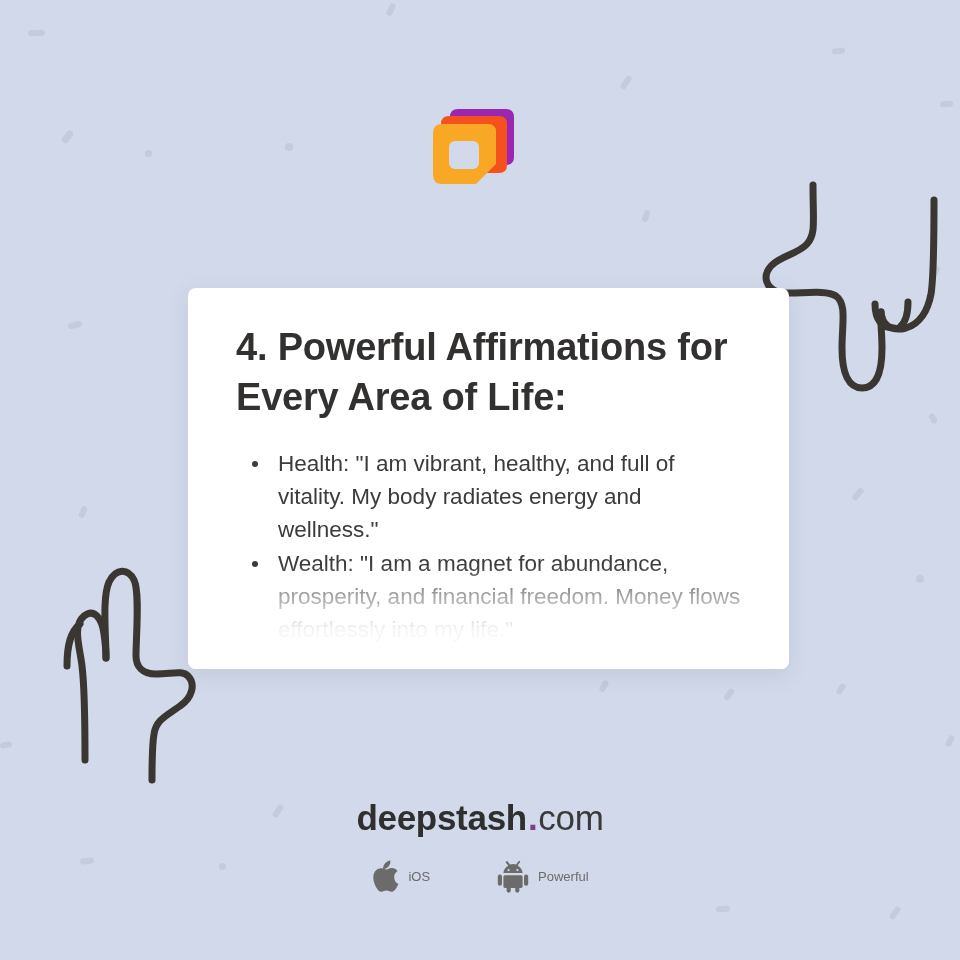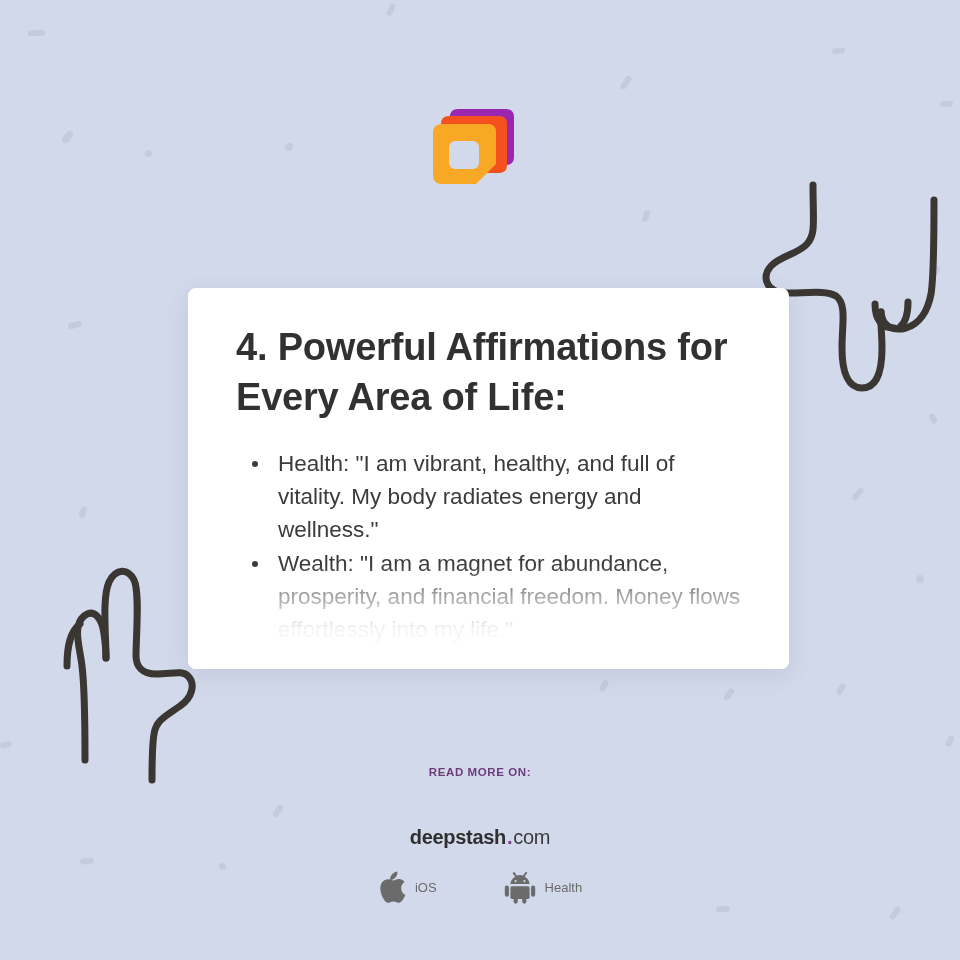--- a/index.html
+++ b/index.html
@@ -139,22 +139,22 @@
     text-align: center;
   }
   #read-more-label {
     font-size: 11.5px;
     font-weight: bold;
     letter-spacing: 0.6px;
     color: #6e3b7d;
     margin: 0;
   }
   #brand {
-    margin-top: 48px;
-    font-size: 20px;
+    margin-top: 32px;
+    font-size: 35px;
     color: #2f2f2f;
     letter-spacing: -0.3px;
   }
   #brand-name { font-weight: bold; }
   #brand-dot {
     color: #7b3f90;
     font-weight: bold;
     padding: 0 1px;
   }
   #brand-tld { font-weight: normal; color: #3a3a3a; }
@@ -241,21 +241,20 @@
       <h1 id="card-title">4. Powerful Affirmations for Every Area of Life:</h1>
       <ul id="card-list">
         <li>Health: "I am vibrant, healthy, and full of vitality. My body radiates energy and wellness."</li>
         <li>Wealth: "I am a magnet for abundance, prosperity, and financial freedom. Money flows effortlessly into my life."</li>
       </ul>
     </div>
     <div id="card-fade"></div>
   </div>
 
   <div id="footer">
-    <p id="read-more-label">READ MORE ON:</p>
 
     <div id="brand">
       <span id="brand-name">deepstash</span><span id="brand-dot">.</span><span id="brand-tld">com</span>
     </div>
 
     <div id="store-row">
       <div class="store-badge">
         <span>
           <svg width="28" height="33" viewBox="0 0 28 33" xmlns="http://www.w3.org/2000/svg">
             <path fill="#6b6b6b" d="M19.3 0.4c-1.9 0.2-4.1 1.4-5.4 3-1.1 1.4-2.1 3.5-1.8 5.5 2.1 0.2 4.3-1.1 5.6-2.7 1.2-1.5 2-3.6 1.6-5.8z"></path>
@@ -273,18 +272,18 @@
               <circle cx="11.6" cy="10.1" r="1.1" fill="#d2d9ea"></circle>
               <circle cx="20.4" cy="10.1" r="1.1" fill="#d2d9ea"></circle>
               <rect x="6.4" y="15.3" width="19.2" height="12.6" rx="1.6"></rect>
               <rect x="0.8" y="14.6" width="4.2" height="11.2" rx="2.1"></rect>
               <rect x="27" y="14.6" width="4.2" height="11.2" rx="2.1"></rect>
               <rect x="9.6" y="26.6" width="4.2" height="6.1" rx="2.1"></rect>
               <rect x="18.2" y="26.6" width="4.2" height="6.1" rx="2.1"></rect>
             </g>
           </svg>
         </span>
-        <span class="store-label">Health</span>
+        <span class="store-label">Powerful</span>
       </div>
     </div>
   </div>
 
 </div>
 
 </body></html>

